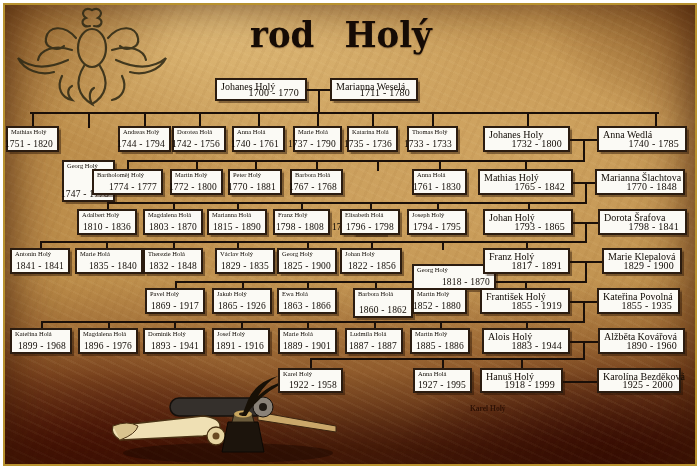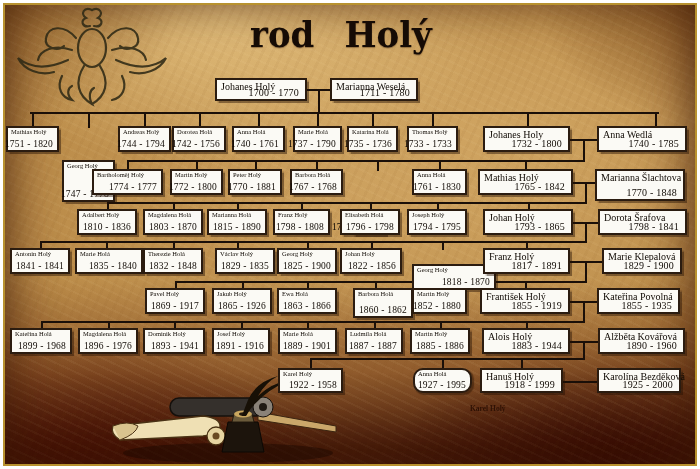--- a/index.html
+++ b/index.html
@@ -221,21 +221,21 @@
         <span class="dt">1762 - 1765</span>
       </div>
       <div class="pbox" style="left: 412px; top: 169px; width: 55px; height: 26px;">
         <span class="nm">Anna Holá</span>
         <span class="dt">1761 - 1830</span>
       </div>
       <div class="pbox lg" style="left: 478px; top: 169px; width: 95px; height: 26px;">
         <span class="nm">Mathias Holý</span>
         <span class="dt">1765 - 1842</span>
       </div>
-      <div class="pbox lg" style="left: 595px; top: 169px; width: 90px; height: 32px; text-decoration: underline;">
+      <div class="pbox lg" style="left: 595px; top: 169px; width: 90px; height: 26px; text-decoration: underline;">
         <span class="nm">Marianna Šlachtova</span>
         <span class="dt">1770 - 1848</span>
       </div>
       <div class="pbox" style="left: 77px; top: 209px; width: 60px; height: 26px;">
         <span class="nm">Adalbert Holý</span>
         <span class="dt">1810 - 1836</span>
       </div>
       <div class="pbox" style="left: 143px; top: 209px; width: 60px; height: 26px;">
         <span class="nm">Magdalena Holá</span>
         <span class="dt">1803 - 1870</span>
@@ -361,21 +361,21 @@
         <span class="dt">1883 - 1944</span>
       </div>
       <div class="pbox lg" style="left: 598px; top: 328px; width: 87px; height: 26px;">
         <span class="nm">Alžběta Kovářová</span>
         <span class="dt">1890 - 1960</span>
       </div>
       <div class="pbox" style="left: 278px; top: 368px; width: 65px; height: 25px;">
         <span class="nm">Karel Holý</span>
         <span class="dt">1922 - 1958</span>
       </div>
-      <div class="pbox" style="left: 413px; top: 368px; width: 59px; height: 25px; border-radius: 10px;">
+      <div class="pbox" style="left: 413px; top: 368px; width: 59px; height: 25px;">
         <span class="nm">Anna Holá</span>
         <span class="dt">1927 - 1995</span>
       </div>
       <div class="pbox lg" style="left: 480px; top: 368px; width: 83px; height: 25px;">
         <span class="nm">Hanuš Holý</span>
         <span class="dt">1918 - 1999</span>
       </div>
       <div class="pbox lg" style="left: 597px; top: 368px; width: 84px; height: 25px;">
         <span class="nm">Karolína Bezděková</span>
         <span class="dt">1925 - 2000</span>

